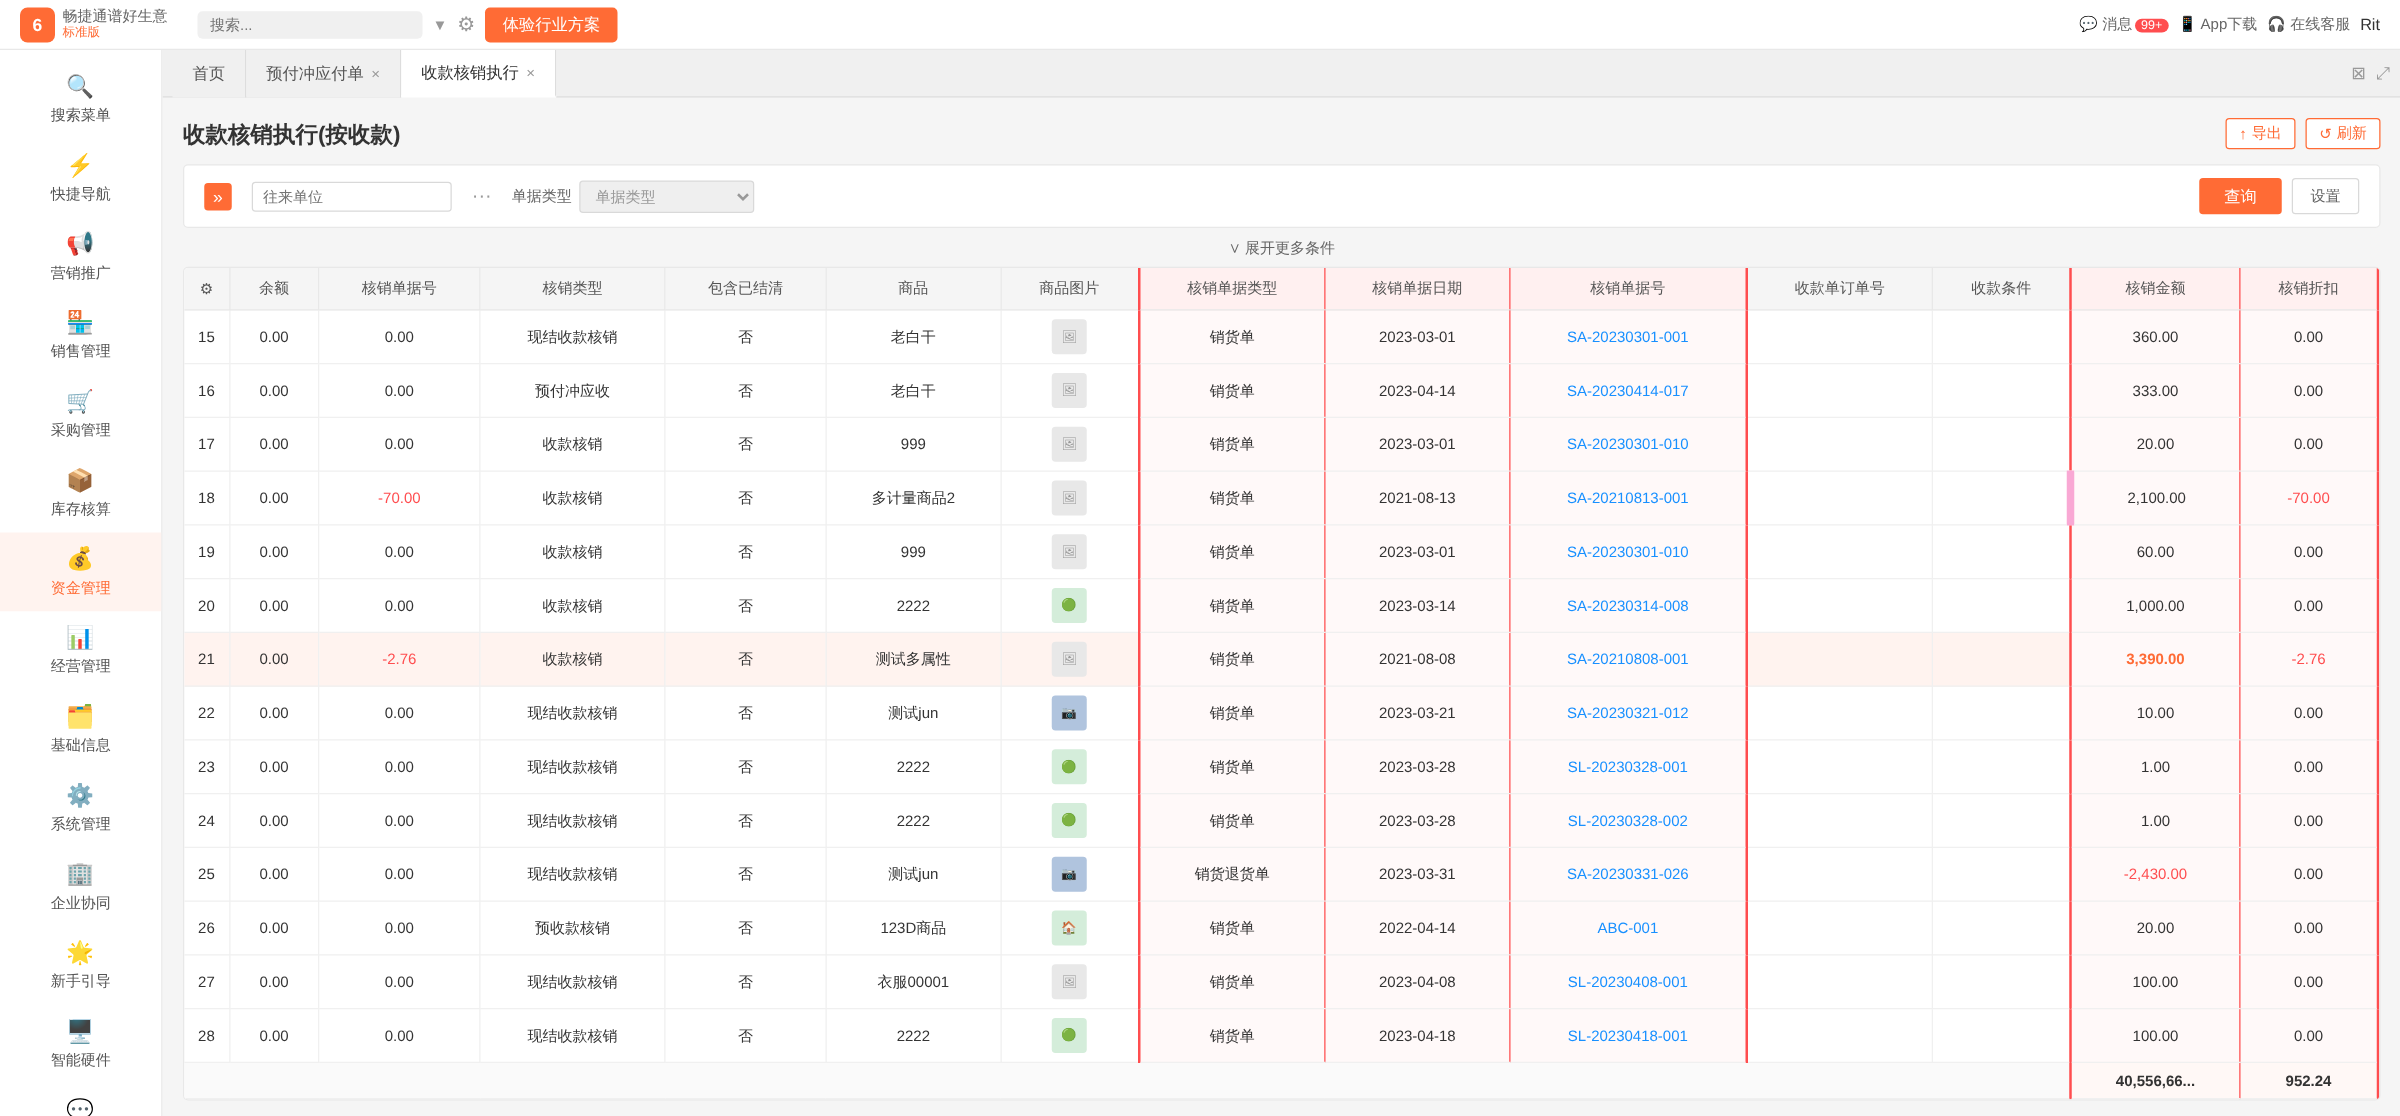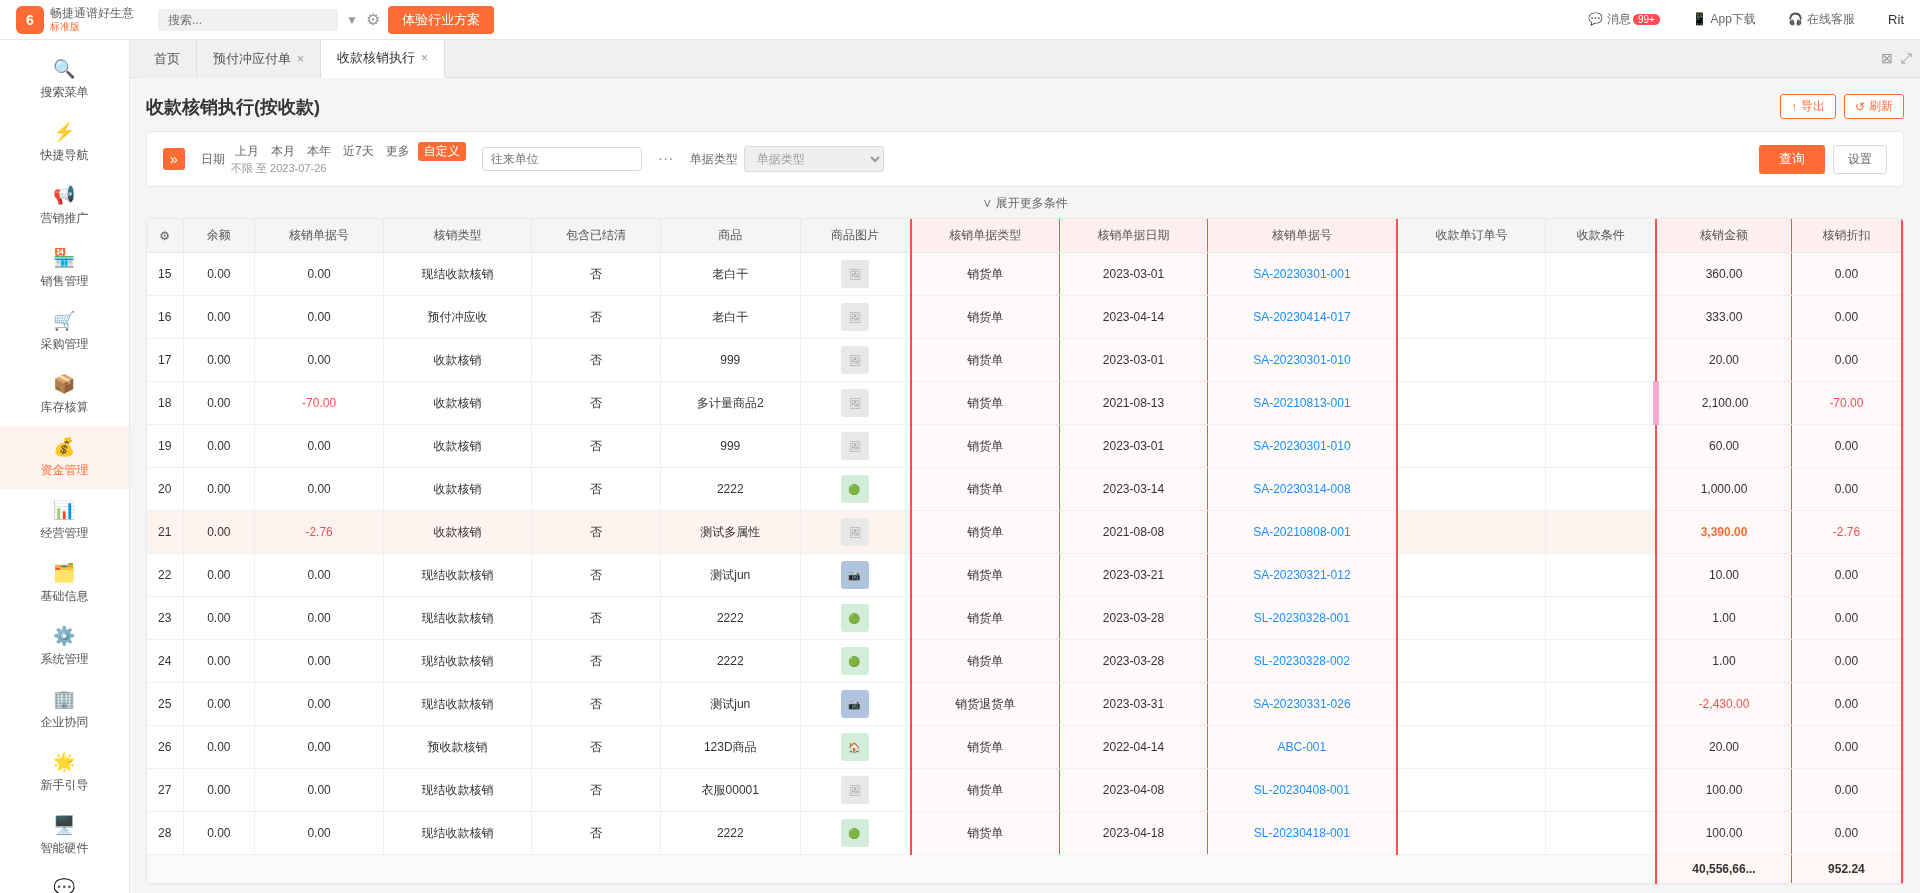--- a/index.html
+++ b/index.html
@@ -14,21 +14,21 @@
       padding: 0 16px;
       border-bottom: 1px solid #e8e8e8;
       gap: 12px;
     }
     .top-bar-logo { width: 130px; display: flex; align-items: center; gap: 6px; }
     .logo-icon { width: 28px; height: 28px; background: #ff6b35; border-radius: 6px; display: flex; align-items: center; justify-content: center; color: white; font-size: 14px; font-weight: bold; }
     .logo-text { font-size: 12px; color: #666; line-height: 1.2; }
     .top-bar-search { flex: 1; display: flex; align-items: center; gap: 8px; }
     .search-box { background: #f5f5f5; border: 1px solid #e0e0e0; border-radius: 4px; padding: 4px 10px; width: 180px; font-size: 12px; color: #999; }
     .top-bar-btn { background: #ff6b35; color: white; border: none; border-radius: 4px; padding: 5px 14px; font-size: 13px; cursor: pointer; }
-    .top-bar-right { display: flex; align-items: center; gap: 33px; font-size: 12px; color: #666; }
+    .top-bar-right { display: flex; align-items: center; gap: 8px; font-size: 12px; color: #666; }
     .badge { background: #ff4d4f; color: white; border-radius: 10px; font-size: 10px; padding: 0 5px; margin-left: 2px; }
 
     
     .layout { display: flex; height: calc(100vh - 40px); }
 
     
     .sidebar { width: 130px; background: #fff; border-right: 1px solid #e8e8e8; display: flex; flex-direction: column; padding-top: 8px; }
     .sidebar-item { display: flex; flex-direction: column; align-items: center; padding: 10px 0; cursor: pointer; font-size: 12px; color: #555; gap: 4px; }
     .sidebar-item.active { background: #fff3ef; color: #ff6b35; }
     .sidebar-item .si-icon { font-size: 18px; }
@@ -213,34 +213,20 @@
           </button>
           <button class="btn-refresh">
             <span>↺</span>
             <span>刷新</span>
           </button>
         </div>
       </div>
 
       <div class="filter-bar">
         <div class="filter-expand">»</div>
-        <div class="filter-group">
-          <span class="filter-label">日期</span>
-          <div class="filter-date">
-            <div class="date-row">
-              <span class="date-link">上月</span>
-              <span class="date-link">本月</span>
-              <span class="date-link">本年</span>
-              <span class="date-link">近7天</span>
-              <span class="date-link">更多</span>
-              <span class="date-link custom">自定义</span>
-            </div>
-            <div class="date-range">不限 至 2023-07-26</div>
-          </div>
-        </div>
         <div class="filter-group">
           <input class="filter-input" placeholder="往来单位" style="">
         </div>
         <span class="filter-dots">···</span>
         <div class="filter-group">
           <span class="filter-label">单据类型</span>
           <select class="filter-select">
             <option>单据类型</option>
           </select>
         </div>

